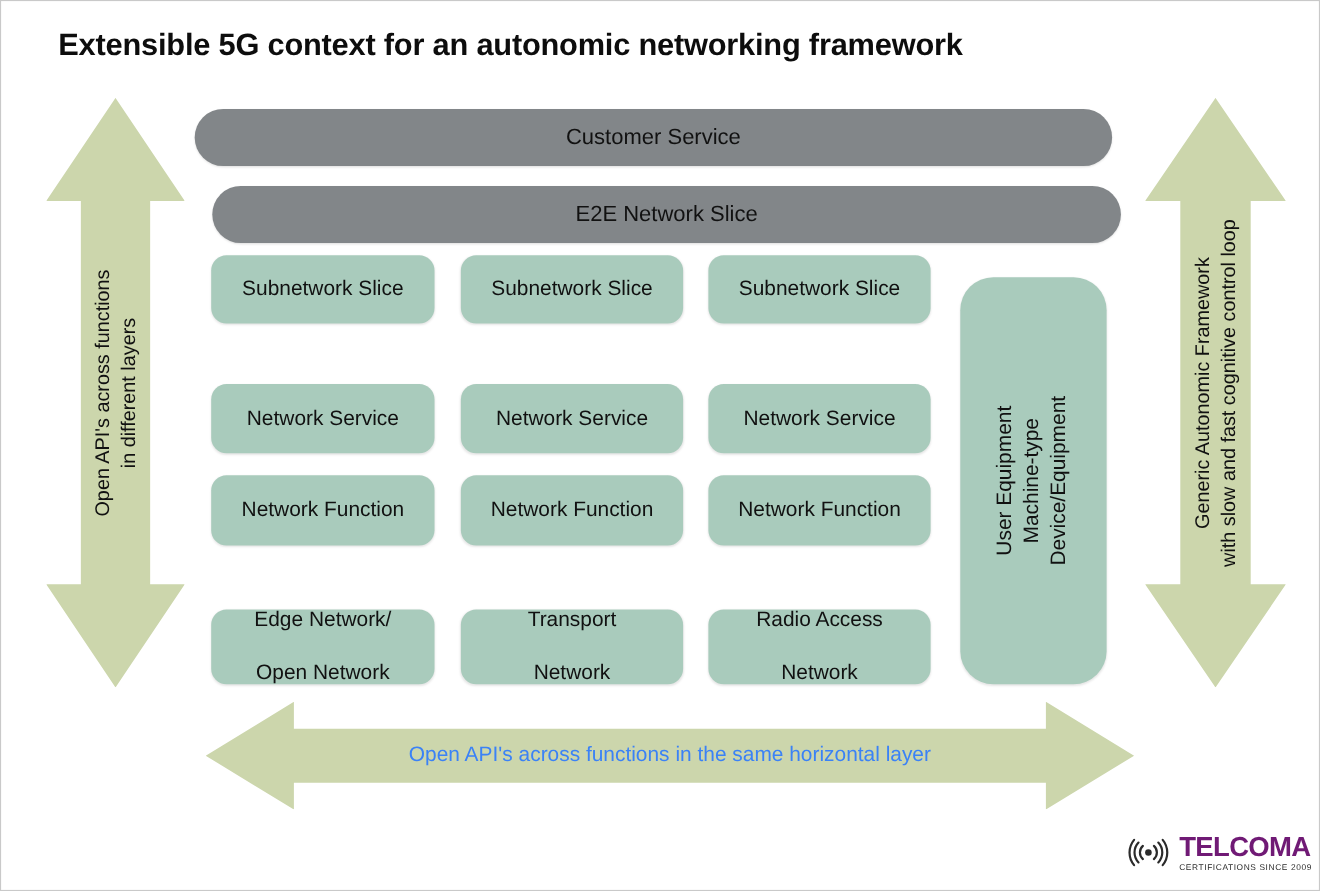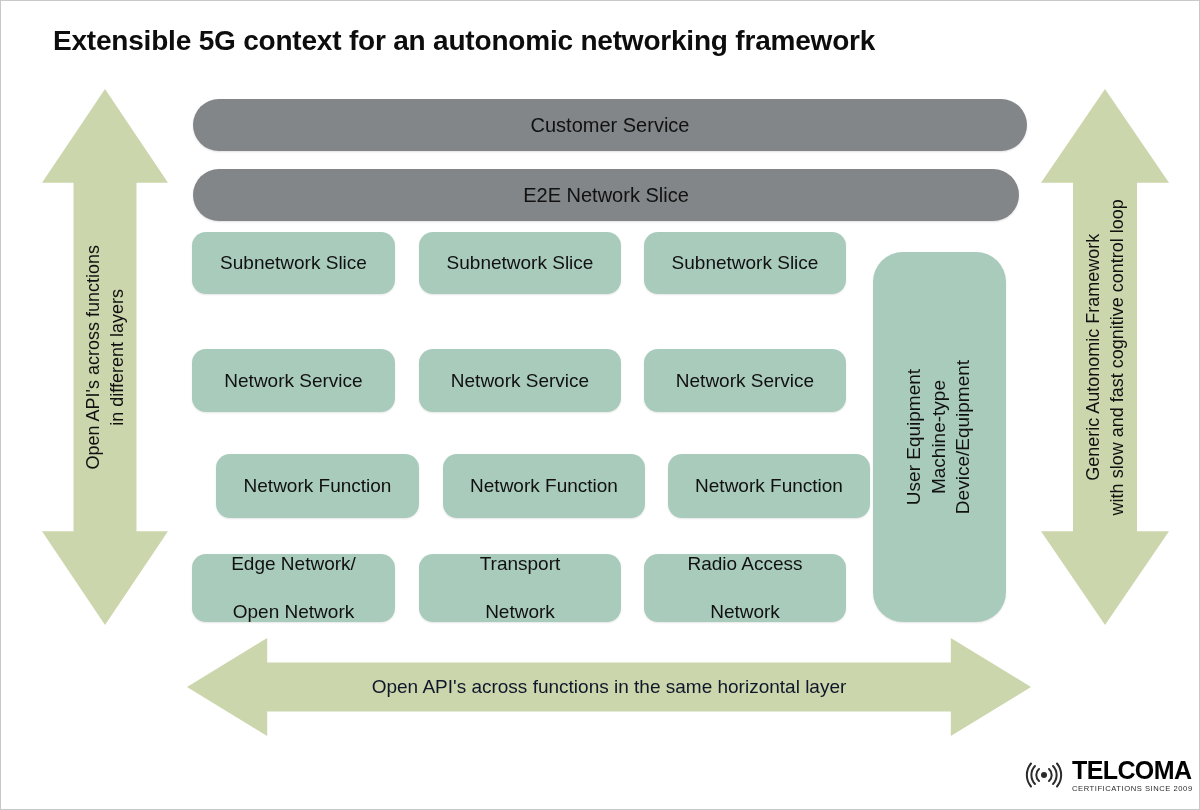--- a/index.html
+++ b/index.html
@@ -41,21 +41,21 @@
     position: absolute;
     background: #828689;
     border-radius: 34px;
     color: #111111;
     font-size: 20px;
     display: flex;
     align-items: center;
     justify-content: center;
     box-shadow: 0 1px 2px rgba(0,0,0,0.12);
   }
-  #bar-customer-service { left: 192px; top: 98px;  width: 834px; height: 52px; }
+  #bar-customer-service { left: 176px; top: 98px;  width: 834px; height: 52px; }
   #bar-e2e-slice        { left: 192px; top: 168px; width: 826px; height: 52px; }
 
   
   .green-box {
     position: absolute;
     background: #a9cbbc;
     border-radius: 14px;
     color: #111111;
     font-size: 19px;
     line-height: 1.25;
@@ -67,21 +67,21 @@
   }
   .green-box span { display: block; padding: 0 6px; }
 
   
   .col1 { left: 191px; width: 203px; }
   .col2 { left: 418px; width: 202px; }
   .col3 { left: 643px; width: 202px; }
 
   .row1 { top: 231px; height: 62px; }
   .row2 { top: 348px; height: 63px; }
-  .row3 { top: 453px; height: 64px; margin-left: 24px; }
+  .row3 { top: 431px; height: 64px; }
   .row4 { top: 553px; height: 68px; }
 
   
   #box-user-equipment {
     position: absolute;
     left: 872px;
     top: 251px;
     width: 133px;
     height: 370px;
     background: #a9cbbc;
@@ -184,21 +184,21 @@
   #arrow-bottom-label {
     position: absolute;
     left: 186px;
     top: 637px;
     width: 844px;
     height: 98px;
     display: flex;
     align-items: center;
     justify-content: center;
     font-size: 19px;
-    color: #0f172a;
+    color: #3b82f6;
     pointer-events: none;
   }
 
   
   #logo {
     position: absolute;
     left: 1021px;
     top: 757px;
     display: flex;
     align-items: center;
@@ -206,21 +206,21 @@
   }
   #logo-wordmark {
     display: flex;
     flex-direction: column;
     align-items: flex-start;
     line-height: 1;
   }
   #logo-name {
     font-size: 25px;
     font-weight: bold;
-    color: #000000;
+    color: #701a75;
     letter-spacing: -0.6px;
   }
   #logo-tagline {
     font-size: 7.6px;
     color: #2b2b2b;
     letter-spacing: 0.55px;
     margin-top: 2px;
   }
 </style>
 </head>

